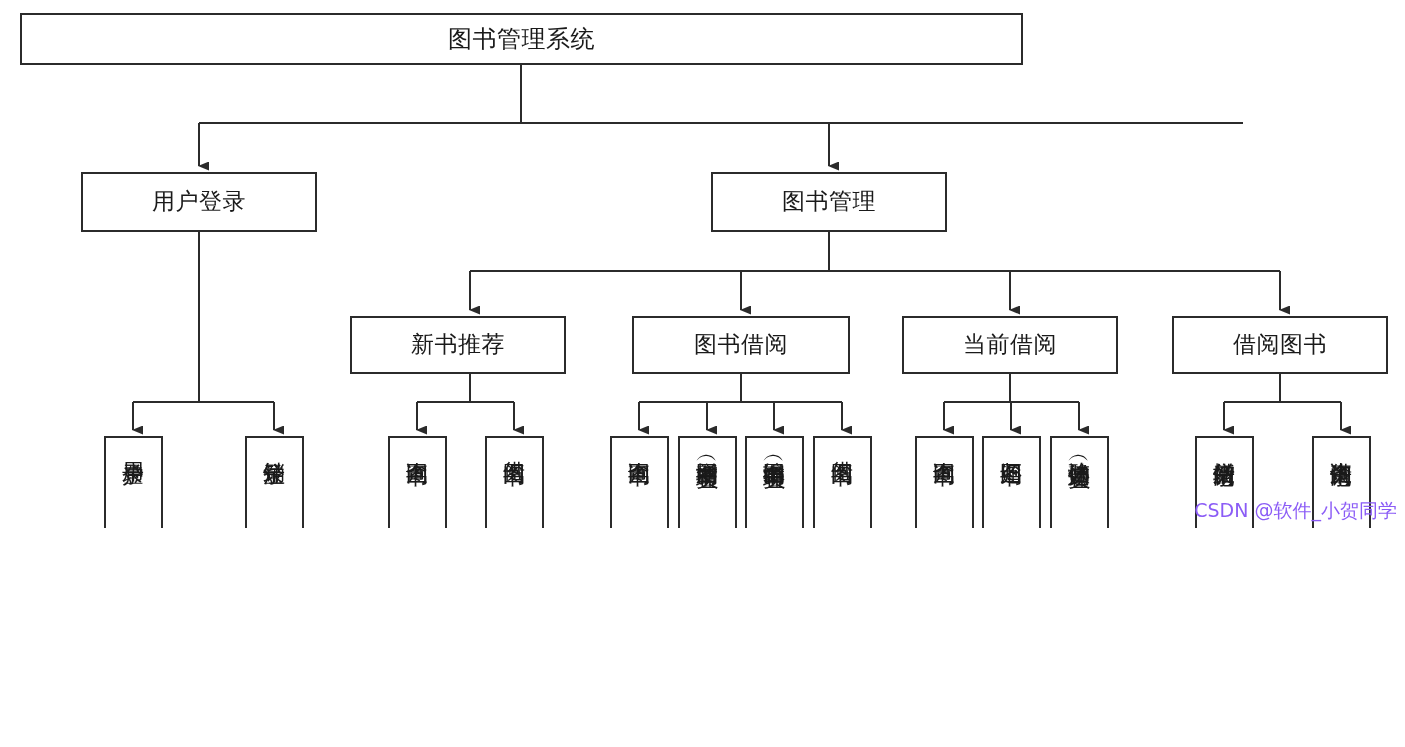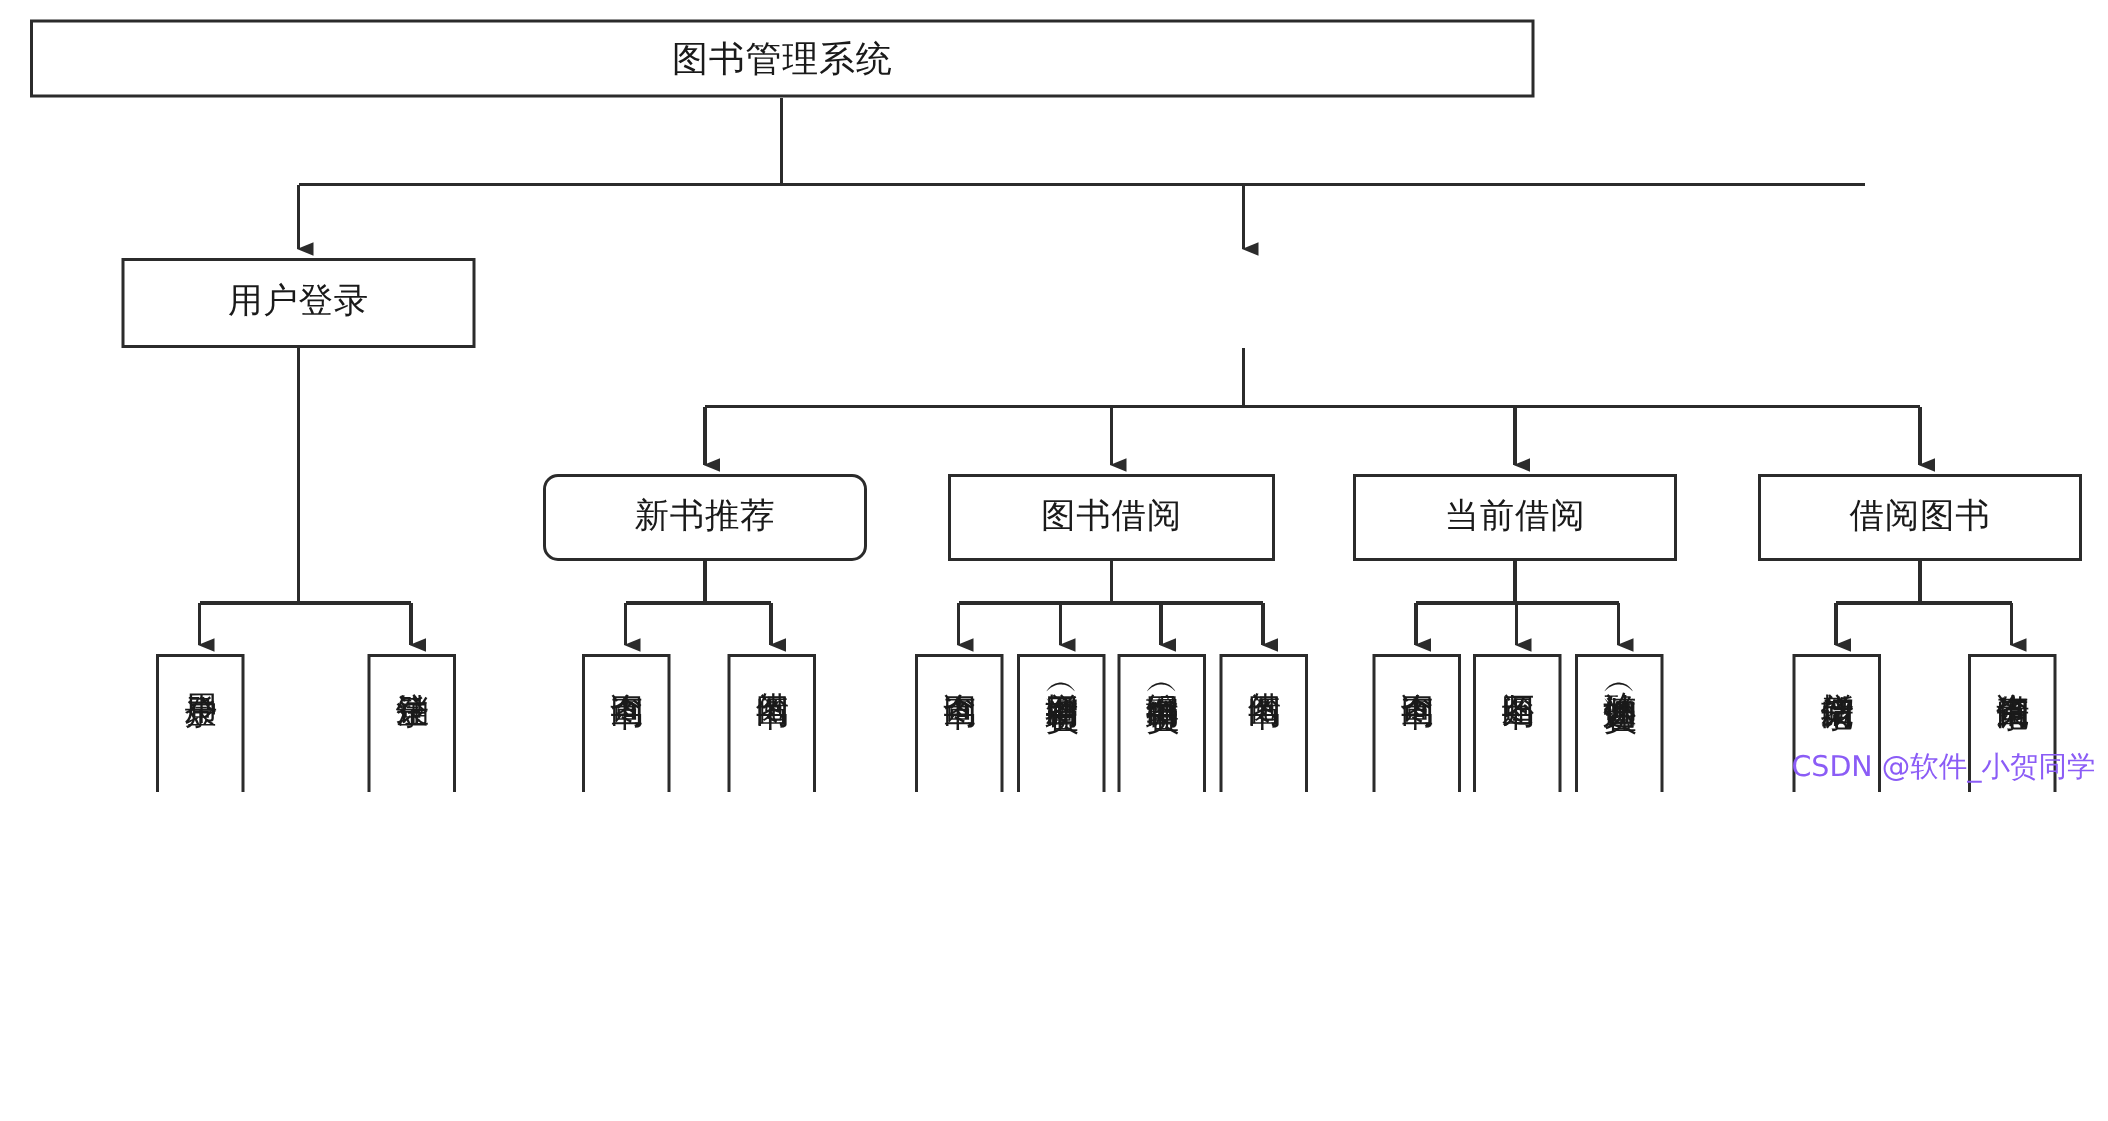--- a/index.html
+++ b/index.html
@@ -129,22 +129,25 @@
     </g>
   </svg>
 
   <div class="node horiz root" style="left:20px; top:13px; width:1003px; height:52px;">
     <span class="node-label">图书管理系统</span>
   </div>
 
   <div class="node horiz" style="left:81px; top:172px; width:236px; height:60px;">
     <span class="node-label">用户登录</span>
   </div>
-
-  <div class="node horiz" style="left:362px; top:316px; width:216px; height:58px;border-radius:10px;">
+  <div class="node horiz" style="left:711px; top:172px; width:236px; height:60px;">
+    <span class="node-label">图书管理</span>
+  </div>
+
+  <div class="node horiz" style="left:350px; top:316px; width:216px; height:58px;">
     <span class="node-label">新书推荐</span>
   </div>
   <div class="node horiz" style="left:632px; top:316px; width:218px; height:58px;">
     <span class="node-label">图书借阅</span>
   </div>
   <div class="node horiz" style="left:902px; top:316px; width:216px; height:58px;">
     <span class="node-label">当前借阅</span>
   </div>
   <div class="node horiz" style="left:1172px; top:316px; width:216px; height:58px;">
     <span class="node-label">借阅图书</span>

